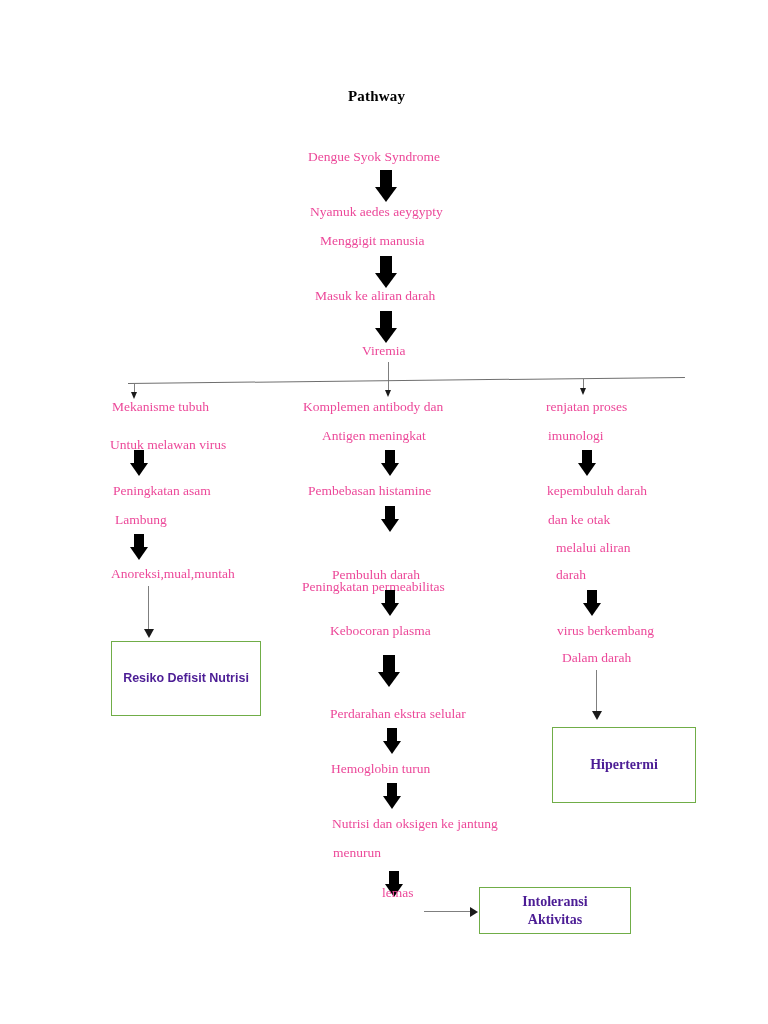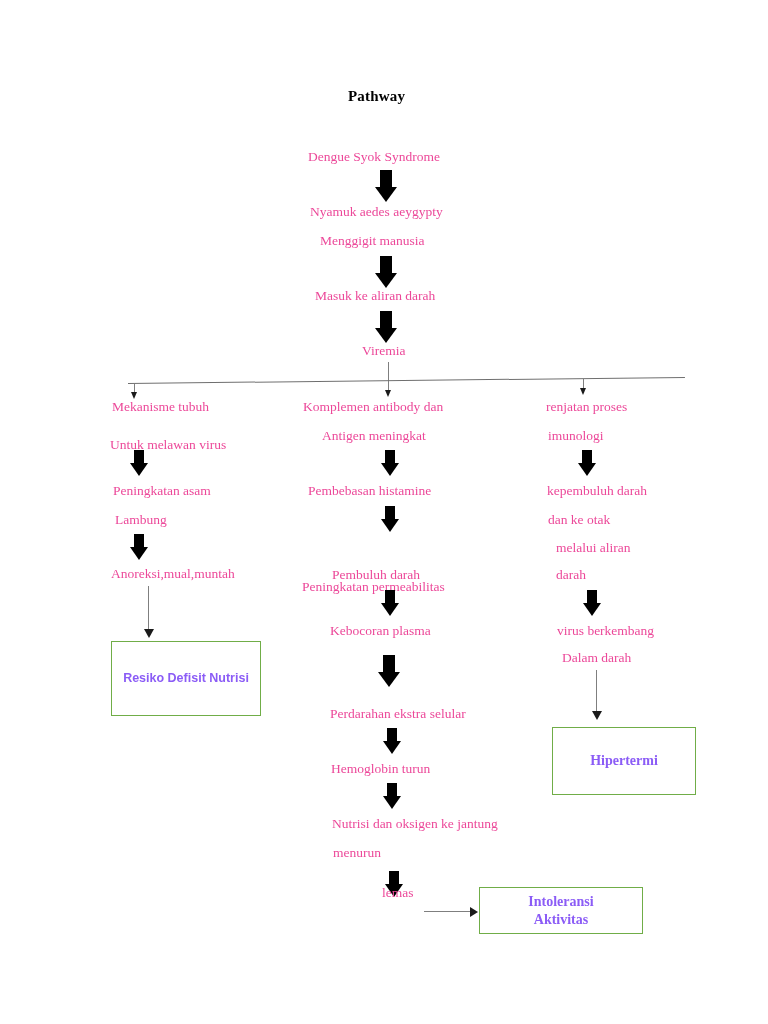--- a/index.html
+++ b/index.html
@@ -111,21 +111,21 @@
     border: 1.5px solid #70ad47;
     background: #ffffff;
     box-sizing: border-box;
     display: flex;
     align-items: center;
     justify-content: center;
     text-align: center;
   }
   .obox .olabel {
     font-weight: bold;
-    color: #8b5cf6;
+    color: #4c1d95;
     line-height: 1.22;
   }
   .obox.sans .olabel {
     font-family: "Liberation Sans", "DejaVu Sans", sans-serif;
     font-size: 12.5px;
   }
   .obox.serif .olabel {
     font-family: "Liberation Serif", "DejaVu Serif", serif;
     font-size: 14px;
   }
@@ -255,21 +255,21 @@
   <div class="barrow small" style="left:385px; top:871px;">
     <div class="shaft"></div>
       <div class="head"></div>
   </div>
 
   <div class="node" style="left:382px; top:886px;">lemas</div>
 
   <div class="thin-h" style="left:424px; top:911px; width:48px;"></div>
   <div class="thin-head-r" style="left:470px; top:906.5px;"></div>
 
-  <div class="obox serif" style="left:479px; top:887px; width:164px; height:47px;">
+  <div class="obox serif" style="left:479px; top:887px; width:152px; height:47px;">
     <span class="olabel">
       <span>Intoleransi</span><br>
       <span>Aktivitas</span>
     </span>
   </div>
 
   <div class="node" style="left:546px; top:400px;">renjatan proses</div>
 
   <div class="node" style="left:548px; top:429px;">imunologi</div>
 
@@ -291,17 +291,17 @@
       <div class="head"></div>
   </div>
 
   <div class="node" style="left:557px; top:624px;">virus berkembang</div>
 
   <div class="node" style="left:562px; top:651px;">Dalam darah</div>
 
   <div class="thin-v" style="left:596px; top:670px; height:43px;"></div>
   <div class="thin-head" style="left:591.5px; top:711px;"></div>
 
-  <div class="obox serif" style="left:552px; top:727px; width:144px; height:68px;">
+  <div class="obox serif" style="left:552px; top:727px; width:144px; height:76px;">
     <span class="olabel">Hipertermi</span>
   </div>
 
 </div>
 
 </body></html>

